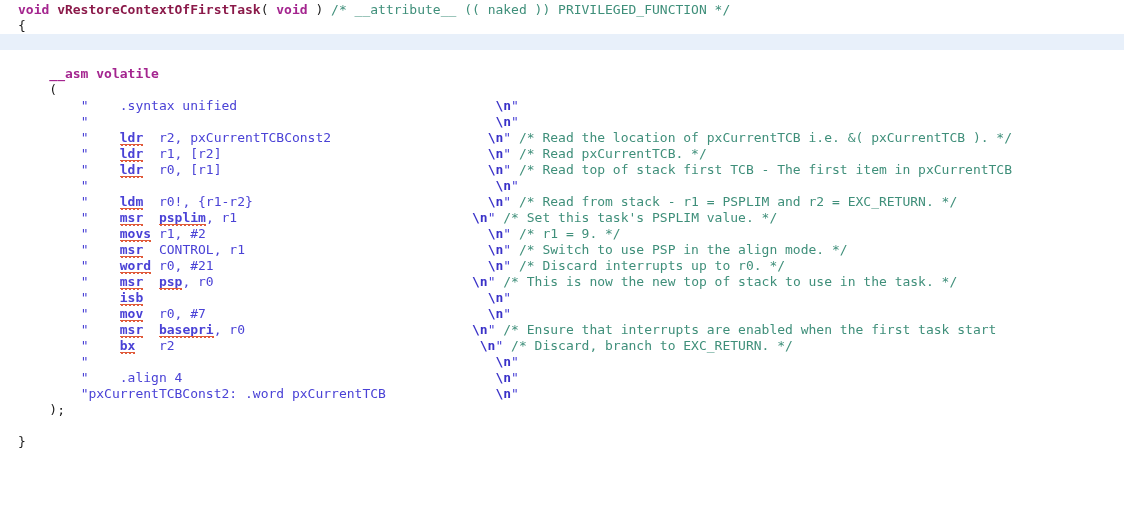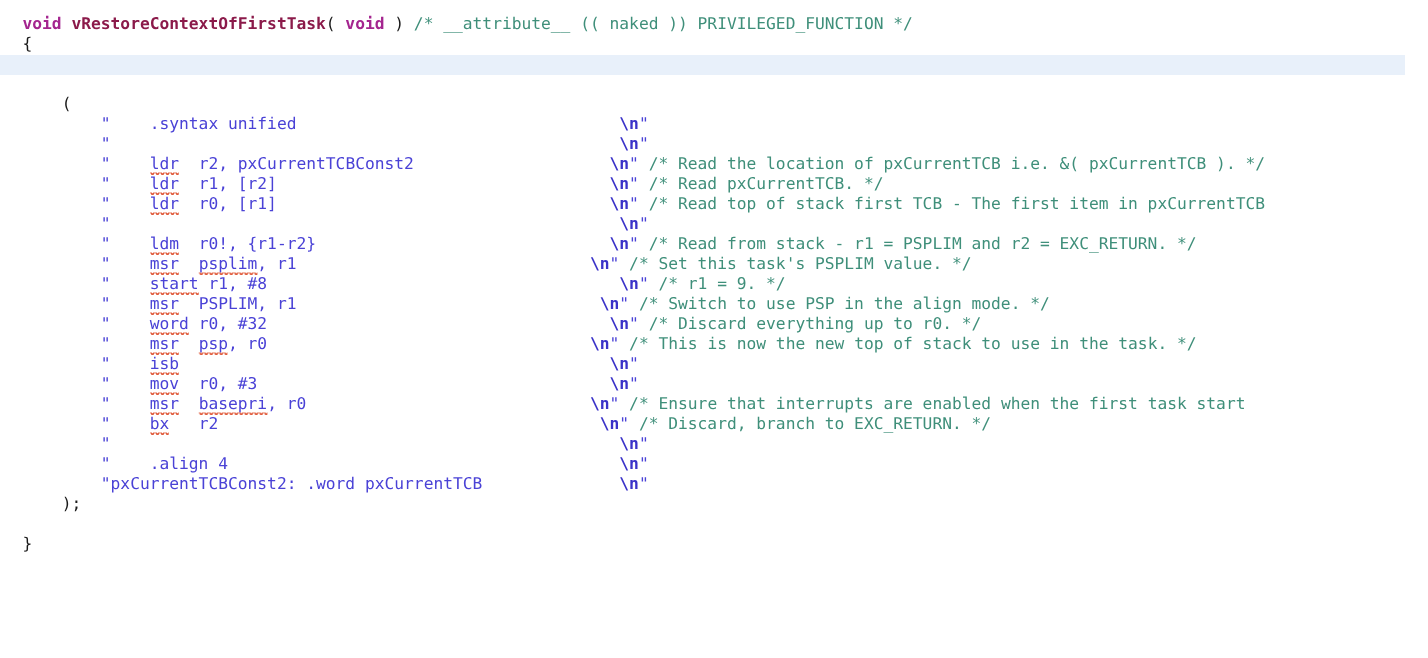--- a/index.html
+++ b/index.html
@@ -13,21 +13,21 @@
     overflow: hidden;
     font-family: "DejaVu Sans Mono", "Liberation Mono", monospace;
   }
 
   #code-view {
     position: relative;
     width: 1142px;
     height: 482px;
     overflow: hidden;
     background: #ffffff;
-    padding-top: 12px;
+    padding-top: 2px;
     box-sizing: border-box;
   }
 
   .code-line {
     position: relative;
     height: 16px;
     line-height: 16px;
     font-size: 13px;
     white-space: pre;
     overflow: hidden;
@@ -48,20 +48,21 @@
   .tok-fn       { color: #8b1a4a; font-weight: bold; }
   .tok-plain    { color: #1a1a1a; }
   .tok-comment  { color: #3f8f7a; }
   .tok-string   { color: #4a42d6; }
   .tok-esc      { color: #3a32c8; font-weight: bold; }
 
   
   .squiggle {
     position: relative;
     display: inline-block;
+    font-weight: bold;
   }
   .squiggle::after {
     content: "";
     position: absolute;
     left: 0;
     right: 0;
     bottom: -1px;
     height: 3px;
     background-image:
       linear-gradient(45deg, transparent 40%, #e05a3a 40%, #e05a3a 60%, transparent 60%),
@@ -72,35 +73,36 @@
   }
 </style>
 </head>
 <body>
 
 <div id="code-view">
     <div class="code-line"><span class="tok-kw">void</span><span class="tok-plain"> </span><span class="tok-fn">vRestoreContextOfFirstTask</span><span class="tok-plain">( </span><span class="tok-kw">void</span><span class="tok-plain"> ) </span><span class="tok-comment">/* __attribute__ (( naked )) PRIVILEGED_FUNCTION */</span></div>
     <div class="code-line"><span class="tok-plain">{</span></div>
     <div class="code-line highlighted">&nbsp;</div>
     <div class="code-line">&nbsp;</div>
+    <div class="code-line"><span class="tok-plain">    </span><span class="tok-kw">__asm volatile</span></div>
     <div class="code-line"><span class="tok-plain">    (</span></div>
     <div class="code-line"><span class="tok-plain">        </span><span class="tok-string">"    .syntax unified                                 </span><span class="tok-esc">\n</span><span class="tok-string">"</span></div>
     <div class="code-line"><span class="tok-plain">        </span><span class="tok-string">"                                                    </span><span class="tok-esc">\n</span><span class="tok-string">"</span></div>
     <div class="code-line"><span class="tok-plain">        </span><span class="tok-string">"    </span><span class="tok-string squiggle">ldr</span><span class="tok-string">  r2, pxCurrentTCBConst2                    </span><span class="tok-esc">\n</span><span class="tok-string">" </span><span class="tok-comment">/* Read the location of pxCurrentTCB i.e. &amp;( pxCurrentTCB ). */</span></div>
     <div class="code-line"><span class="tok-plain">        </span><span class="tok-string">"    </span><span class="tok-string squiggle">ldr</span><span class="tok-string">  r1, [r2]                                  </span><span class="tok-esc">\n</span><span class="tok-string">" </span><span class="tok-comment">/* Read pxCurrentTCB. */</span></div>
     <div class="code-line"><span class="tok-plain">        </span><span class="tok-string">"    </span><span class="tok-string squiggle">ldr</span><span class="tok-string">  r0, [r1]                                  </span><span class="tok-esc">\n</span><span class="tok-string">" </span><span class="tok-comment">/* Read top of stack first TCB - The first item in pxCurrentTCB</span></div>
     <div class="code-line"><span class="tok-plain">        </span><span class="tok-string">"                                                    </span><span class="tok-esc">\n</span><span class="tok-string">"</span></div>
     <div class="code-line"><span class="tok-plain">        </span><span class="tok-string">"    </span><span class="tok-string squiggle">ldm</span><span class="tok-string">  r0!, {r1-r2}                              </span><span class="tok-esc">\n</span><span class="tok-string">" </span><span class="tok-comment">/* Read from stack - r1 = PSPLIM and r2 = EXC_RETURN. */</span></div>
     <div class="code-line"><span class="tok-plain">        </span><span class="tok-string">"    </span><span class="tok-string squiggle">msr</span><span class="tok-string">  </span><span class="tok-string squiggle">psplim</span><span class="tok-string">, r1                              </span><span class="tok-esc">\n</span><span class="tok-string">" </span><span class="tok-comment">/* Set this task's PSPLIM value. */</span></div>
-    <div class="code-line"><span class="tok-plain">        </span><span class="tok-string">"    </span><span class="tok-string squiggle">start</span><span class="tok-string"> r1, #8                                    </span><span class="tok-esc">\n</span><span class="tok-string">" </span><span class="tok-comment">/* r1 = 9. */</span></div>
-    <div class="code-line"><span class="tok-plain">        </span><span class="tok-string">"    </span><span class="tok-string squiggle">msr</span><span class="tok-string">  PSPLIM, r1                               </span><span class="tok-esc">\n</span><span class="tok-string">" </span><span class="tok-comment">/* Switch to use PSP in the align mode. */</span></div>
-    <div class="code-line"><span class="tok-plain">        </span><span class="tok-string">"    </span><span class="tok-string squiggle">word</span><span class="tok-string"> r0, #32                                   </span><span class="tok-esc">\n</span><span class="tok-string">" </span><span class="tok-comment">/* Discard everything up to r0. */</span></div>
+    <div class="code-line"><span class="tok-plain">        </span><span class="tok-string">"    </span><span class="tok-string squiggle">movs</span><span class="tok-string"> r1, #2                                    </span><span class="tok-esc">\n</span><span class="tok-string">" </span><span class="tok-comment">/* r1 = 9. */</span></div>
+    <div class="code-line"><span class="tok-plain">        </span><span class="tok-string">"    </span><span class="tok-string squiggle">msr</span><span class="tok-string">  CONTROL, r1                               </span><span class="tok-esc">\n</span><span class="tok-string">" </span><span class="tok-comment">/* Switch to use PSP in the align mode. */</span></div>
+    <div class="code-line"><span class="tok-plain">        </span><span class="tok-string">"    </span><span class="tok-string squiggle">word</span><span class="tok-string"> r0, #21                                   </span><span class="tok-esc">\n</span><span class="tok-string">" </span><span class="tok-comment">/* Discard interrupts up to r0. */</span></div>
     <div class="code-line"><span class="tok-plain">        </span><span class="tok-string">"    </span><span class="tok-string squiggle">msr</span><span class="tok-string">  </span><span class="tok-string squiggle">psp</span><span class="tok-string">, r0                                 </span><span class="tok-esc">\n</span><span class="tok-string">" </span><span class="tok-comment">/* This is now the new top of stack to use in the task. */</span></div>
     <div class="code-line"><span class="tok-plain">        </span><span class="tok-string">"    </span><span class="tok-string squiggle">isb</span><span class="tok-string">                                            </span><span class="tok-esc">\n</span><span class="tok-string">"</span></div>
-    <div class="code-line"><span class="tok-plain">        </span><span class="tok-string">"    </span><span class="tok-string squiggle">mov</span><span class="tok-string">  r0, #3                                    </span><span class="tok-esc">\n</span><span class="tok-string">"</span></div>
+    <div class="code-line"><span class="tok-plain">        </span><span class="tok-string">"    </span><span class="tok-string squiggle">mov</span><span class="tok-string">  r0, #7                                    </span><span class="tok-esc">\n</span><span class="tok-string">"</span></div>
     <div class="code-line"><span class="tok-plain">        </span><span class="tok-string">"    </span><span class="tok-string squiggle">msr</span><span class="tok-string">  </span><span class="tok-string squiggle">basepri</span><span class="tok-string">, r0                             </span><span class="tok-esc">\n</span><span class="tok-string">" </span><span class="tok-comment">/* Ensure that interrupts are enabled when the first task start</span></div>
     <div class="code-line"><span class="tok-plain">        </span><span class="tok-string">"    </span><span class="tok-string squiggle">bx</span><span class="tok-string">   r2                                       </span><span class="tok-esc">\n</span><span class="tok-string">" </span><span class="tok-comment">/* Discard, branch to EXC_RETURN. */</span></div>
     <div class="code-line"><span class="tok-plain">        </span><span class="tok-string">"                                                    </span><span class="tok-esc">\n</span><span class="tok-string">"</span></div>
     <div class="code-line"><span class="tok-plain">        </span><span class="tok-string">"    .align 4                                        </span><span class="tok-esc">\n</span><span class="tok-string">"</span></div>
     <div class="code-line"><span class="tok-plain">        </span><span class="tok-string">"pxCurrentTCBConst2: .word pxCurrentTCB              </span><span class="tok-esc">\n</span><span class="tok-string">"</span></div>
     <div class="code-line"><span class="tok-plain">    );</span></div>
     <div class="code-line">&nbsp;</div>
     <div class="code-line"><span class="tok-plain">}</span></div>
   </div>
 

